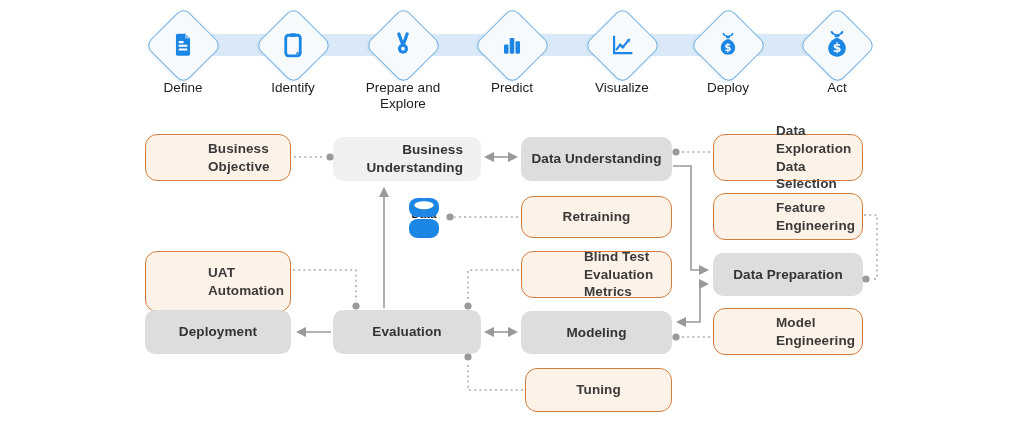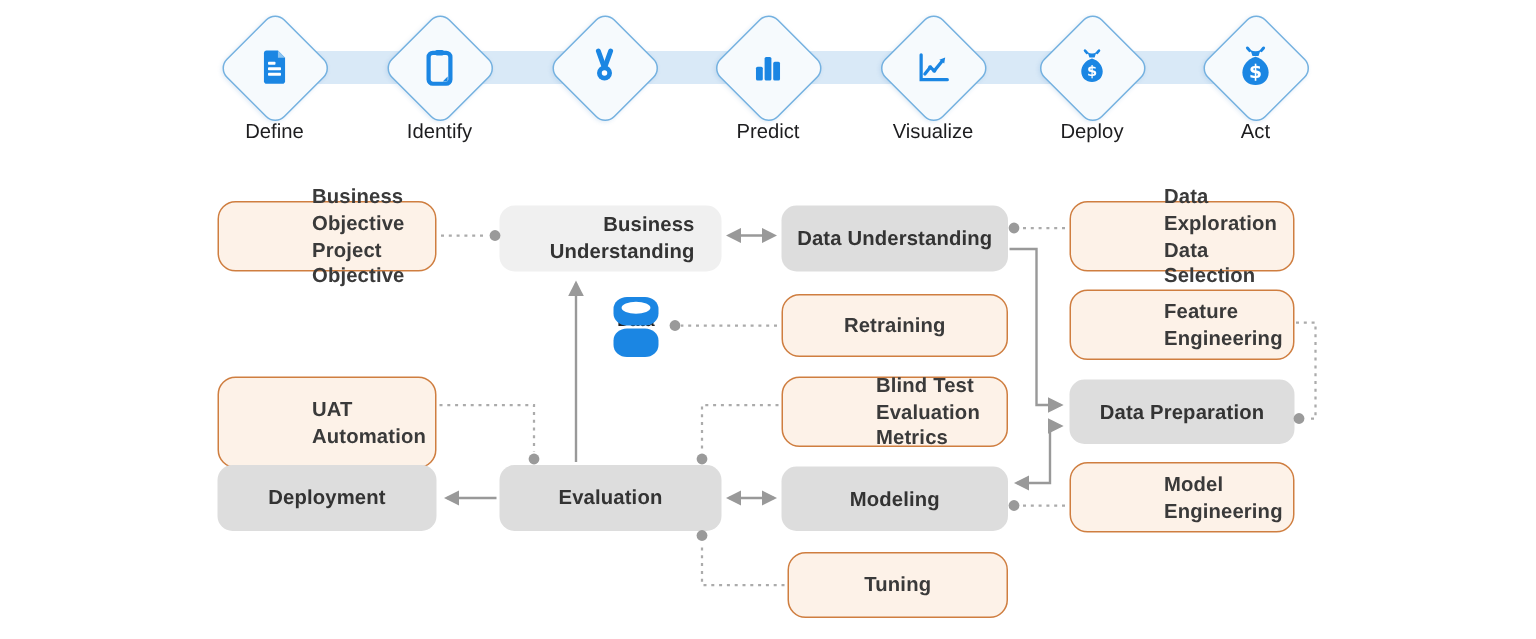--- a/index.html
+++ b/index.html
@@ -80,20 +80,21 @@
   </div>
 
   <div class="step" style="left:348px">
     <div class="diamond"></div>
     <svg class="step-icon" viewBox="0 0 24 24">
       <path d="M8.2 1.8 L11.3 10.4" stroke="#1b86e3" stroke-width="3" stroke-linecap="round" fill="none"></path>
       <path d="M15.8 1.8 L12.7 10.4" stroke="#1b86e3" stroke-width="3" stroke-linecap="round" fill="none"></path>
       <circle cx="12" cy="15.4" r="4.6" fill="#1b86e3"></circle>
       <circle cx="12" cy="15.4" r="1.7" fill="#fff"></circle>
     </svg>
+    <div class="step-label">Prepare and Explore</div>
   </div>
 
   <div class="step" style="left:457px">
     <div class="diamond"></div>
     <svg class="step-icon" viewBox="0 0 24 24">
       <rect x="4.6" y="11.5" width="4.2" height="8.5" rx="1" fill="#1b86e3"></rect>
       <rect x="9.9" y="5.5" width="4.2" height="14.5" rx="1" fill="#1b86e3"></rect>
       <rect x="15.2" y="8.5" width="4.2" height="11.5" rx="1" fill="#1b86e3"></rect>
     </svg>
     <div class="step-label">Predict</div>
@@ -129,21 +130,20 @@
       <path d="M9.3 2.6 q2.7 1.5 5.4 0 l-1.1 3.2 h-3.2 z" fill="#1b86e3"></path>
       <path d="M12 6.2 c-4.4 1.3 -7 4.8 -7 8.4 c0 4.2 3.2 6.7 7 6.7 c3.8 0 7 -2.5 7 -6.7 c0 -3.6 -2.6 -7.1 -7 -8.4 z" fill="#1b86e3"></path>
       <text x="12" y="17.8" text-anchor="middle" font-size="10" font-weight="bold" fill="#ffffff" font-family="DejaVu Sans, sans-serif">$</text>
     </svg>
     <div class="step-label">Act</div>
   </div>
 
   <div class="box orange leftalign" style="left:145px;top:134px;width:146px;height:47px">
     <div class="lines">
       <span>Business Objective</span>
-      <span>Project Objective</span>
     </div>
   </div>
 
   <div class="box graylight" style="left:333px;top:137px;width:148px;height:44px">
     <span class="wrap">Business Understanding</span>
   </div>
 
   <div class="box gray" style="left:521px;top:137px;width:151px;height:44px">
     <span>Data Understanding</span>
   </div>

